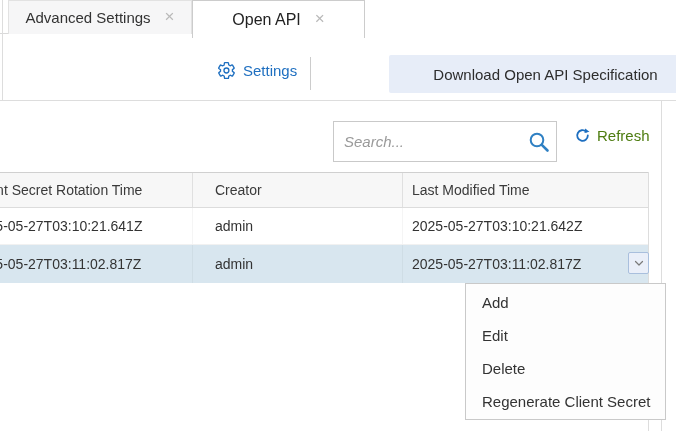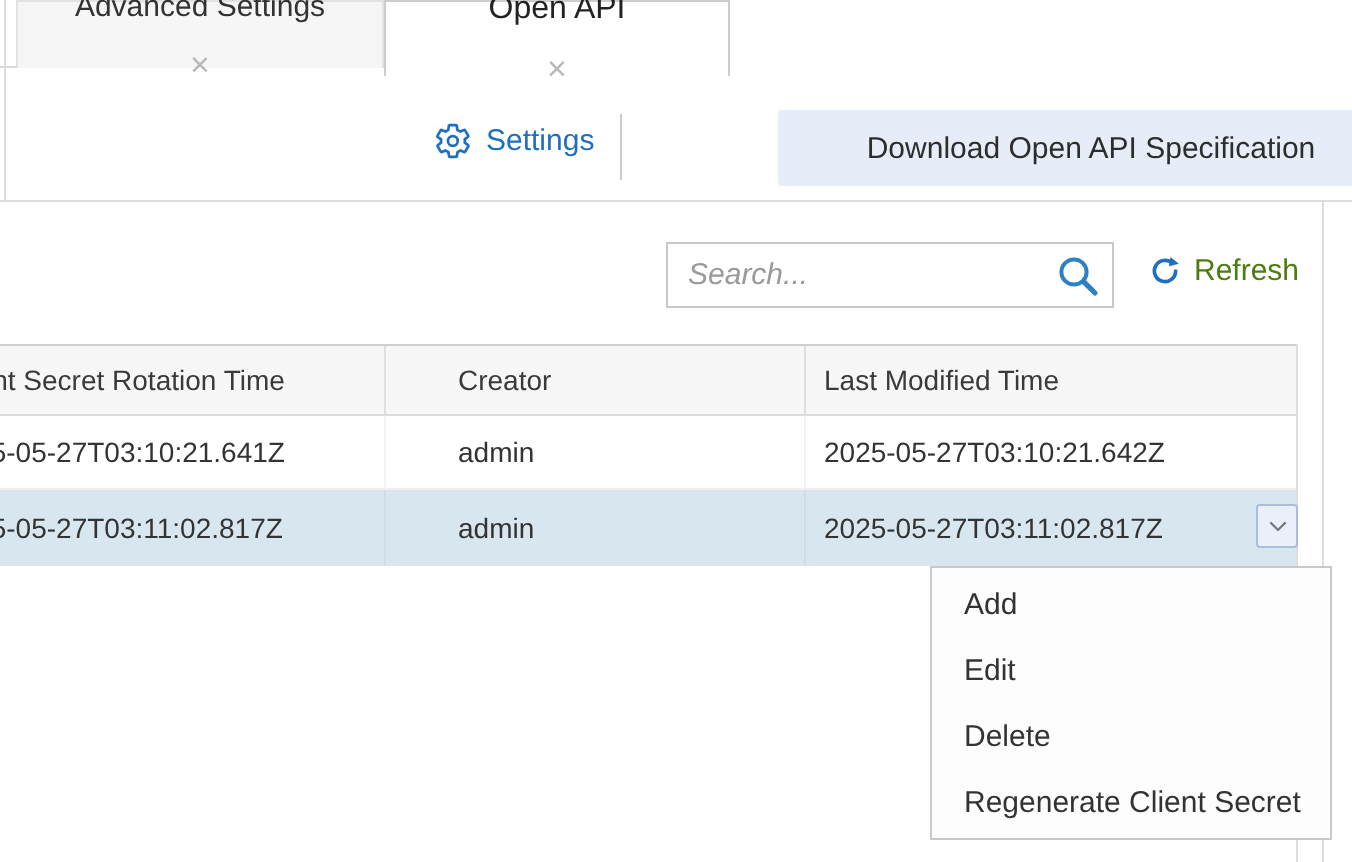--- a/index.html
+++ b/index.html
@@ -3,21 +3,21 @@
 <meta charset="utf-8">
 <style>
   html,body{margin:0;padding:0;background:#fff;}
   .stage{
     position:relative;width:676px;height:431px;overflow:hidden;
     font-family:"Liberation Sans",sans-serif;color:#333;background:#fff;
   }
   
   .tab{
     position:absolute;top:0;box-sizing:border-box;display:flex;align-items:center;
-    justify-content:center;gap:14px;font-size:15px;color:#333;cursor:pointer;flex-direction:column;
+    justify-content:center;gap:14px;font-size:15px;color:#333;cursor:pointer;
   }
   .tab-inactive{
     left:8px;width:184px;height:34px;background:#f6f6f7;
     border:1px solid #e2e2e2;border-bottom:none;
   }
   .tab-active{
     left:192px;width:173px;height:38px;background:#fff;
     border:1px solid #ccc;border-bottom:none;font-size:16px;color:#222;z-index:3;
   }
   .tab-close{font-size:17px;color:#b9b9b9;line-height:1;margin-top:-2px;}
@@ -33,21 +33,21 @@
     color:#1e6fc0;font-size:15px;cursor:pointer;
   }
   .vdivider{position:absolute;left:310px;top:57px;width:1px;height:33px;background:#ccc;}
   .download-btn{
     position:absolute;left:353px;top:55px;width:313px;height:38px;box-sizing:border-box;
     background:#e7edf8;border:none;border-radius:2px;font-family:"Liberation Sans",sans-serif;
     font-size:15px;color:#2d2d2d;display:flex;align-items:center;justify-content:center;cursor:pointer;margin-left:36px;
   }
   
   .search-box{
-    position:absolute;left:333px;top:121px;width:224px;height:33px;box-sizing:border-box;
+    position:absolute;left:333px;top:121px;width:224px;height:41px;box-sizing:border-box;
     border:1px solid #c9c9c9;background:#fff;display:flex;align-items:center;
   }
   .search-box input{
     flex:1;border:none;outline:none;padding:0 4px 0 10px;font-size:15px;
     font-family:"Liberation Sans",sans-serif;color:#333;background:transparent;min-width:0;
   }
   .search-box input::placeholder{font-style:italic;color:#9a9a9a;}
   .search-glyph{flex:0 0 auto;margin-right:5px;display:flex;align-items:center;cursor:pointer;}
   .refresh-link{
     position:absolute;left:574px;top:127px;display:flex;align-items:center;gap:6px;
@@ -60,21 +60,21 @@
     display:flex;align-items:center;font-size:14px;color:#3a3a3a;
   }
   .trow{
     position:absolute;left:0;width:648px;box-sizing:border-box;display:flex;align-items:center;
     font-size:14px;color:#333;background:#fff;
   }
   .trow.row-1{top:208px;height:37px;border-bottom:1px solid #f1f1f1;}
   .trow.row-2{top:245px;height:38px;background:#d8e6ef;}
   .cell{box-sizing:border-box;white-space:nowrap;overflow:hidden;}
   .c1{width:230px;margin-left:-38px;padding-left:10px;}
-  .c2{width:210px;padding-left:36px;}
+  .c2{width:210px;padding-left:22px;}
   .c3{width:246px;padding-left:9px;}
   .thead .c2,.thead .c3{border-left:1px solid #e0e0e0;height:100%;display:flex;align-items:center;}
   .trow .c2,.trow .c3{border-left:1px solid rgba(0,0,0,0.04);height:100%;display:flex;align-items:center;}
   
   .row-actions-btn{
     position:absolute;left:628px;top:252px;width:21px;height:22px;box-sizing:border-box;
     background:#eaeff9;border:1px solid #a9bfdd;border-radius:2px;
     display:flex;align-items:center;justify-content:center;cursor:pointer;
   }
   

